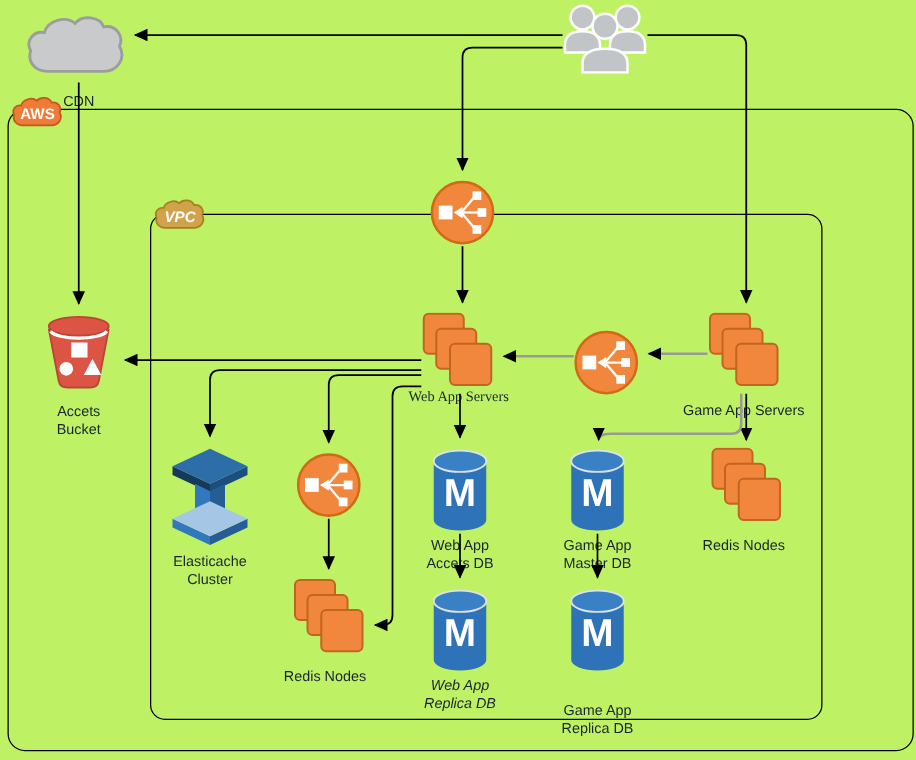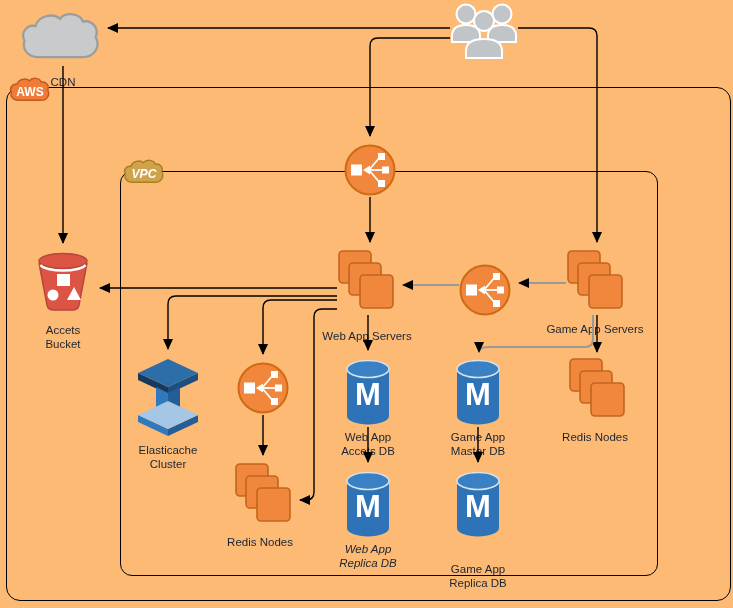--- a/index.html
+++ b/index.html
@@ -1,16 +1,16 @@
 <!DOCTYPE html>
 <html><head>
 <meta charset="utf-8">
 <style>
   html,body{margin:0;padding:0;background:#fff;}
-  #canvas{position:relative;width:733px;height:608px;background:#fdba74;overflow:hidden;
+  #canvas{position:relative;width:733px;height:608px;background:#bef264;overflow:hidden;
           font-family:"Liberation Sans",sans-serif;}
   .container-box{position:absolute;border:1.4px solid #000;background:transparent;z-index:1;}
   #aws-box{left:6px;top:87px;width:723px;height:512px;border-radius:14px;}
   #vpc-box{left:120px;top:171px;width:536px;height:403px;border-radius:12px;}
   .node{position:absolute;z-index:4;}
   .node svg{display:block;}
   .nlabel{position:absolute;z-index:2;text-align:center;font-size:11.5px;line-height:1.25;
           color:#1A2433;}
   #edges{position:absolute;left:0;top:0;z-index:3;pointer-events:none;}
   .cloud-tag{position:absolute;z-index:5;}
@@ -33,21 +33,21 @@
 
   <div class="cloud-tag" style="left:121px;top:158px;font-style:italic;">
     <svg width="46" height="28" viewBox="0 0 90 60">
       <path d="M20,52 C8,52 2,43 5,34 C0,25 8,16 17,18 C20,7 36,3 44,10 C50,2 66,4 69,13 C80,11 87,21 83,30 C89,41 81,52 69,52 Z" fill="#D0A24B" stroke="#A6801F" stroke-width="3"></path>
       <text x="45" y="42" text-anchor="middle" font-size="26">VPC</text>
     </svg>
   </div>
 
   <div class="nlabel" style="left:38px;top:75px;width:50px;">CDN</div>
   <div class="nlabel" style="left:33px;top:323px;width:60px;">Accets Bucket</div>
-  <div class="nlabel" style="left:317px;top:329px;width:100px;">Web App Servers</div>
+  <div class="nlabel" style="left:317px;top:311px;width:100px;font-family:Liberation Serif, serif;">Web App Servers</div>
   <div class="nlabel" style="left:540px;top:322px;width:110px;">Game App Servers</div>
   <div class="nlabel" style="left:133px;top:443px;width:70px;">Elasticache Cluster</div>
   <div class="nlabel" style="left:212px;top:535px;width:96px;">Redis Nodes</div>
   <div class="nlabel" style="left:547px;top:430px;width:96px;">Redis Nodes</div>
   <div class="nlabel" style="left:333px;top:430px;width:70px;">Web App Accets DB</div>
   <div class="nlabel" style="left:333px;top:542px;width:70px;font-style:italic;">Web App Replica DB</div>
   <div class="nlabel" style="left:443px;top:430px;width:70px;">Game App Master DB</div>
   <div class="nlabel" style="left:443px;top:562px;width:70px;">Game App Replica DB</div>
 
   <svg id="edges" width="733" height="608">

